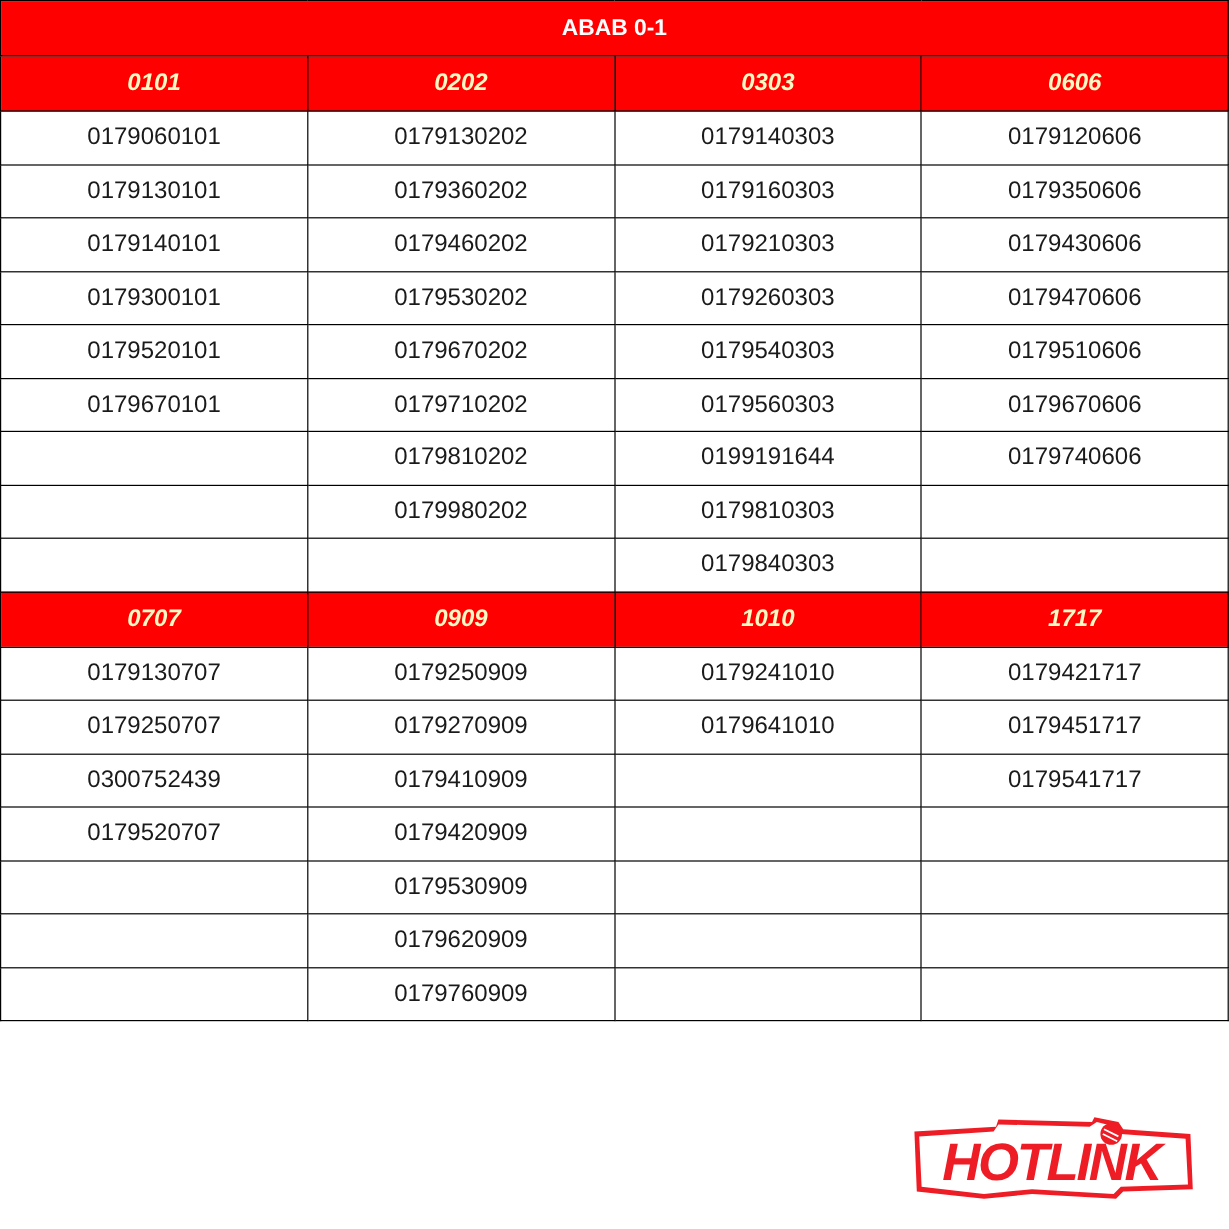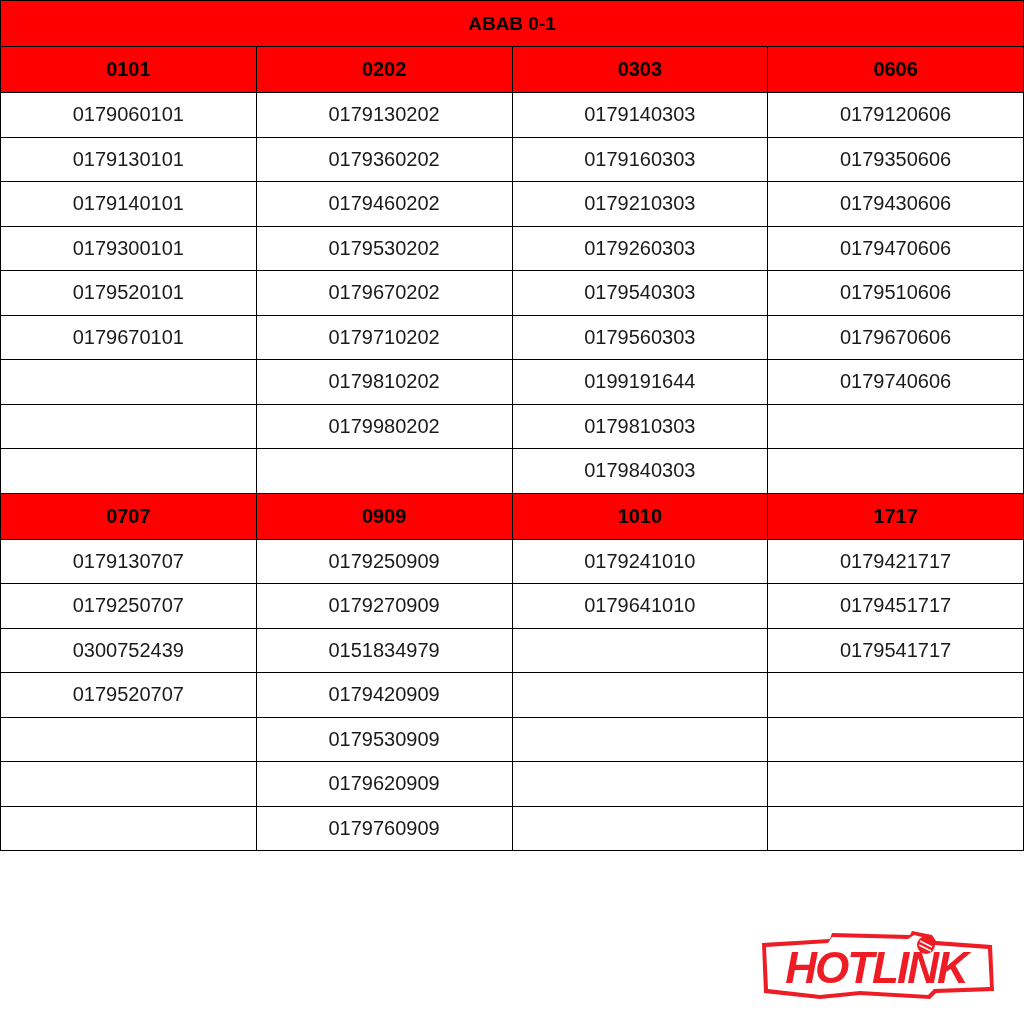--- a/index.html
+++ b/index.html
@@ -9,26 +9,27 @@
     position: absolute; left: 0; top: 0; width: 1024px;
     border-collapse: collapse; table-layout: fixed;
   }
   table.numbers td {
     border: 1px solid #000; text-align: center; vertical-align: middle;
     padding: 0; height: 44.5px; font-size: 20px; color: #1a1a1a;
     box-sizing: border-box;
   }
   table.numbers tr.data td { border-top-color: #7a7a7a; }
   table.numbers tr.title td {
-    background: #ff0000; font-weight: bold; font-size: 19px; color: #000000;
+    background: #ff0000; font-weight: bold; font-size: 19px; color: #ffffff;
     height: 46px;
   }
   table.numbers tr.head td {
-    background: #ff0000; font-weight: bold; font-size: 20px; color: #000000;
+    background: #ff0000; font-weight: bold; font-size: 20px; color: #fef9c3;
     height: 46px;
+    font-style: italic;
   }
   .logo {
     position: absolute; left: 760px; top: 925px; width: 236px; height: 80px; font-style: italic;
   }
 </style>
 </head>
 <body>
 
 <table class="numbers">
   <tbody id="tbody">
@@ -108,21 +109,21 @@
         <td>0179421717</td>
       </tr>
       <tr class="data">
         <td>0179250707</td>
         <td>0179270909</td>
         <td>0179641010</td>
         <td>0179451717</td>
       </tr>
       <tr class="data">
         <td>0300752439</td>
-        <td>0151834979</td>
+        <td>0179410909</td>
         <td></td>
         <td>0179541717</td>
       </tr>
       <tr class="data">
         <td>0179520707</td>
         <td>0179420909</td>
         <td></td>
         <td></td>
       </tr>
       <tr class="data">

